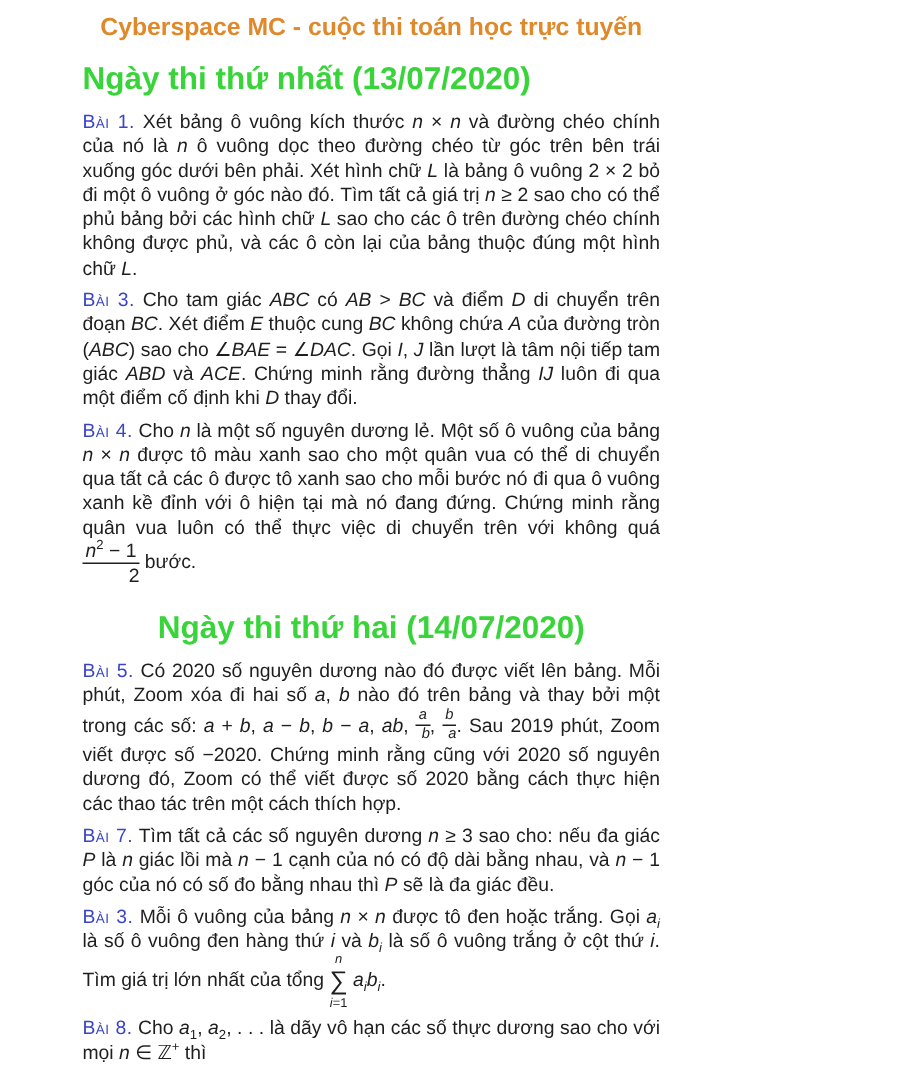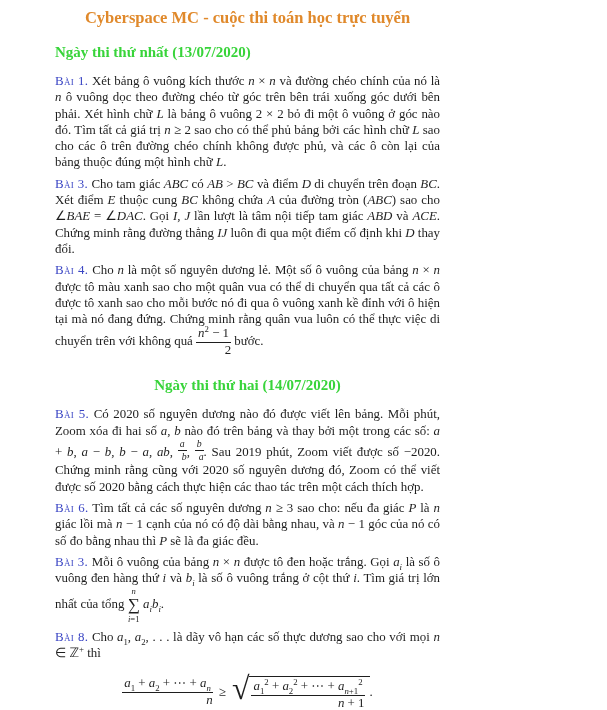--- a/index.html
+++ b/index.html
@@ -6,31 +6,31 @@
     --orange:#E0892B;
     --green:#38D43A;
     --blue:#3A45C4;
     --ink:#1e1e1e;
   }
   *{box-sizing:border-box;}
   html,body{margin:0;padding:0;background:#ffffff;}
   .page{
     width:490px;height:710px;overflow:hidden;
     padding:6px 50px 0 55px;
-    font-family:Liberation Serif, serif;
+    font-family:Liberation Sans, sans-serif;
     font-size:12.9px;line-height:16.3px;color:var(--ink);
     background:#ffffff;
   }
   .doc-title{
     margin:2px 0 13px;text-align:center;
     color:var(--orange);font-weight:bold;font-size:16.5px;line-height:20px;
   }
   .section-heading{
     margin:8px 0 9px;color:var(--green);
-    font-weight:bold;font-size:15px;line-height:23px;
+    font-weight:bold;font-size:21px;line-height:23px;
   }
   .section-heading.second{margin-top:16px;text-align:center;}
   .problem{margin:0 0 5px;text-align:justify;}
   .problem-label{color:var(--blue);font-variant:small-caps;letter-spacing:.3px;}
   i{font-style:italic;}
   sup,sub{font-size:0.68em;line-height:0;}
   
   .frac{display:inline-block;vertical-align:middle;text-align:right;line-height:1.08;}
   .frac .num{display:block;border-bottom:1px solid var(--ink);padding:0 2px 1px;}
   .frac .den{display:block;padding-top:1px;}
@@ -66,21 +66,21 @@
     <p class="problem"><span class="problem-label">Bài 3.</span> <span>Cho tam giác <i>ABC</i> có <i>AB</i> &gt; <i>BC</i> và điểm <i>D</i> di chuyển trên đoạn <i>BC</i>. Xét điểm <i>E</i> thuộc cung <i>BC</i> không chứa <i>A</i> của đường tròn (<i>ABC</i>) sao cho ∠<i>BAE</i> = ∠<i>DAC</i>. Gọi <i>I</i>, <i>J</i> lần lượt là tâm nội tiếp tam giác <i>ABD</i> và <i>ACE</i>. Chứng minh rằng đường thẳng <i>IJ</i> luôn đi qua một điểm cố định khi <i>D</i> thay đổi.</span></p>
 
     <p class="problem"><span class="problem-label">Bài 4.</span> <span>Cho <i>n</i> là một số nguyên dương lẻ. Một số ô vuông của bảng <i>n</i> × <i>n</i> được tô màu xanh sao cho một quân vua có thể di chuyển qua tất cả các ô được tô xanh sao cho mỗi bước nó đi qua ô vuông xanh kề đỉnh với ô hiện tại mà nó đang đứng. Chứng minh rằng quân vua luôn có thể thực việc di chuyển trên với không quá </span><span class="frac"><span class="num"><i>n</i><sup>2</sup> − 1</span><span class="den">2</span></span><span> bước.</span></p>
   </section>
 
   <section>
     <h2 class="section-heading second">Ngày thi thứ hai (14/07/2020)</h2>
 
     <p class="problem"><span class="problem-label">Bài 5.</span> <span>Có 2020 số nguyên dương nào đó được viết lên bảng. Mỗi phút, Zoom xóa đi hai số <i>a</i>, <i>b</i> nào đó trên bảng và thay bởi một trong các số: <i>a</i> + <i>b</i>, <i>a</i> − <i>b</i>, <i>b</i> − <i>a</i>, <i>ab</i>, </span><span class="frac frac-sm"><span class="num"><i>a</i></span><span class="den"><i>b</i></span></span><span>, </span><span class="frac frac-sm"><span class="num"><i>b</i></span><span class="den"><i>a</i></span></span><span>. Sau 2019 phút, Zoom viết được số −2020. Chứng minh rằng cũng với 2020 số nguyên dương đó, Zoom có thể viết được số 2020 bằng cách thực hiện các thao tác trên một cách thích hợp.</span></p>
 
-    <p class="problem"><span class="problem-label">Bài 6.</span> <span>Tìm tất cả các số nguyên dương <i>n</i> ≥ 3 sao cho: nếu đa giác <i>P</i> là <i>n</i> giác lồi mà <i>n</i> − 1 cạnh của nó có độ dài bằng nhau, và <i>n</i> − 1 góc của nó có số đo bằng nhau thì <i>P</i> sẽ là đa giác đều.</span></p>
+    <p class="problem"><span class="problem-label">Bài 7.</span> <span>Tìm tất cả các số nguyên dương <i>n</i> ≥ 3 sao cho: nếu đa giác <i>P</i> là <i>n</i> giác lồi mà <i>n</i> − 1 cạnh của nó có độ dài bằng nhau, và <i>n</i> − 1 góc của nó có số đo bằng nhau thì <i>P</i> sẽ là đa giác đều.</span></p>
 
     <p class="problem"><span class="problem-label">Bài 3.</span> <span>Mỗi ô vuông của bảng <i>n</i> × <i>n</i> được tô đen hoặc trắng. Gọi <i>a</i><sub><i>i</i></sub> là số ô vuông đen hàng thứ <i>i</i> và <i>b</i><sub><i>i</i></sub> là số ô vuông trắng ở cột thứ <i>i</i>. Tìm giá trị lớn nhất của tổng </span><span class="bigop">
           <span class="lim"><i>n</i></span>
           <span class="op">∑</span>
           <span class="lim"><i>i</i>=1</span>
         </span><span> <i>a</i><sub><i>i</i></sub><i>b</i><sub><i>i</i></sub>.</span></p>
 
     <p class="problem"><span class="problem-label">Bài 8.</span> <span>Cho <i>a</i><sub>1</sub>, <i>a</i><sub>2</sub>, . . . là dãy vô hạn các số thực dương sao cho với mọi <i>n</i> ∈ ℤ<sup>+</sup> thì</span></p>
 
     <div class="display-math">

